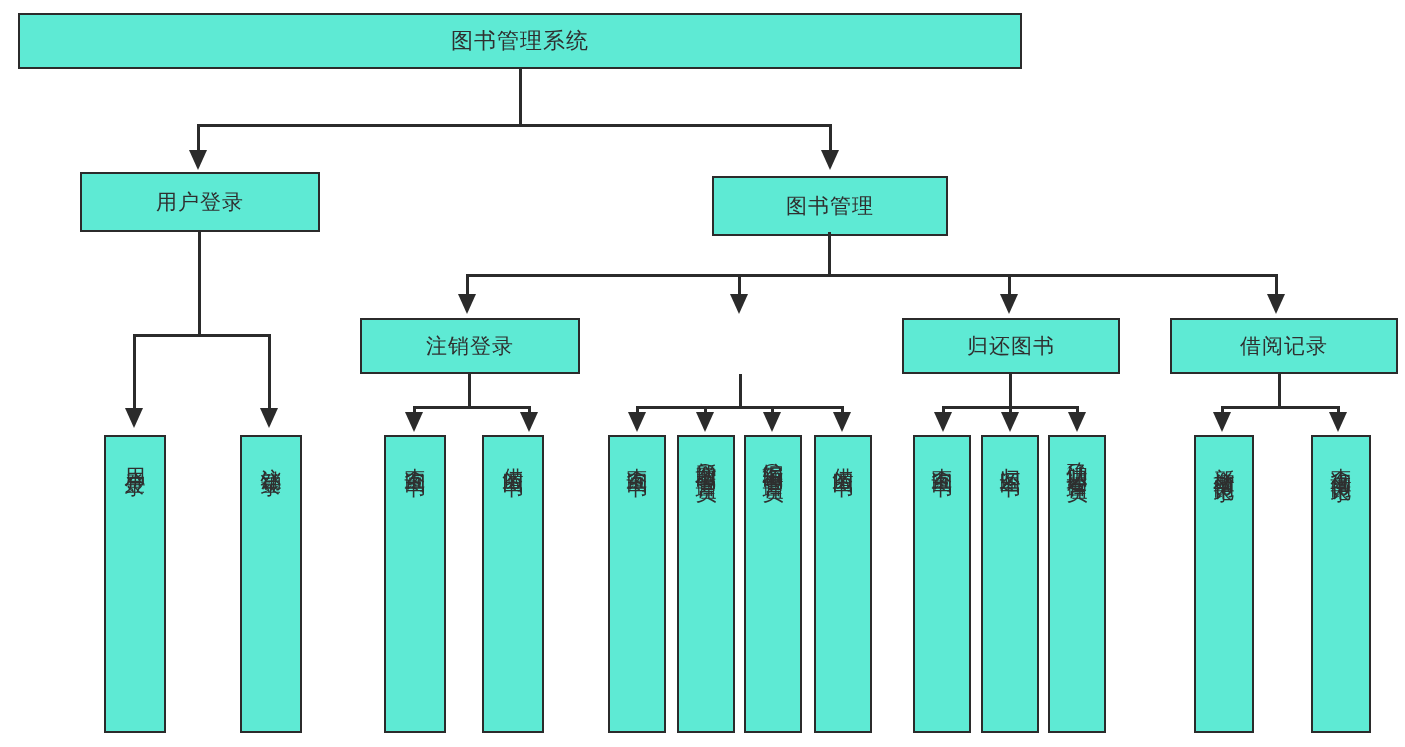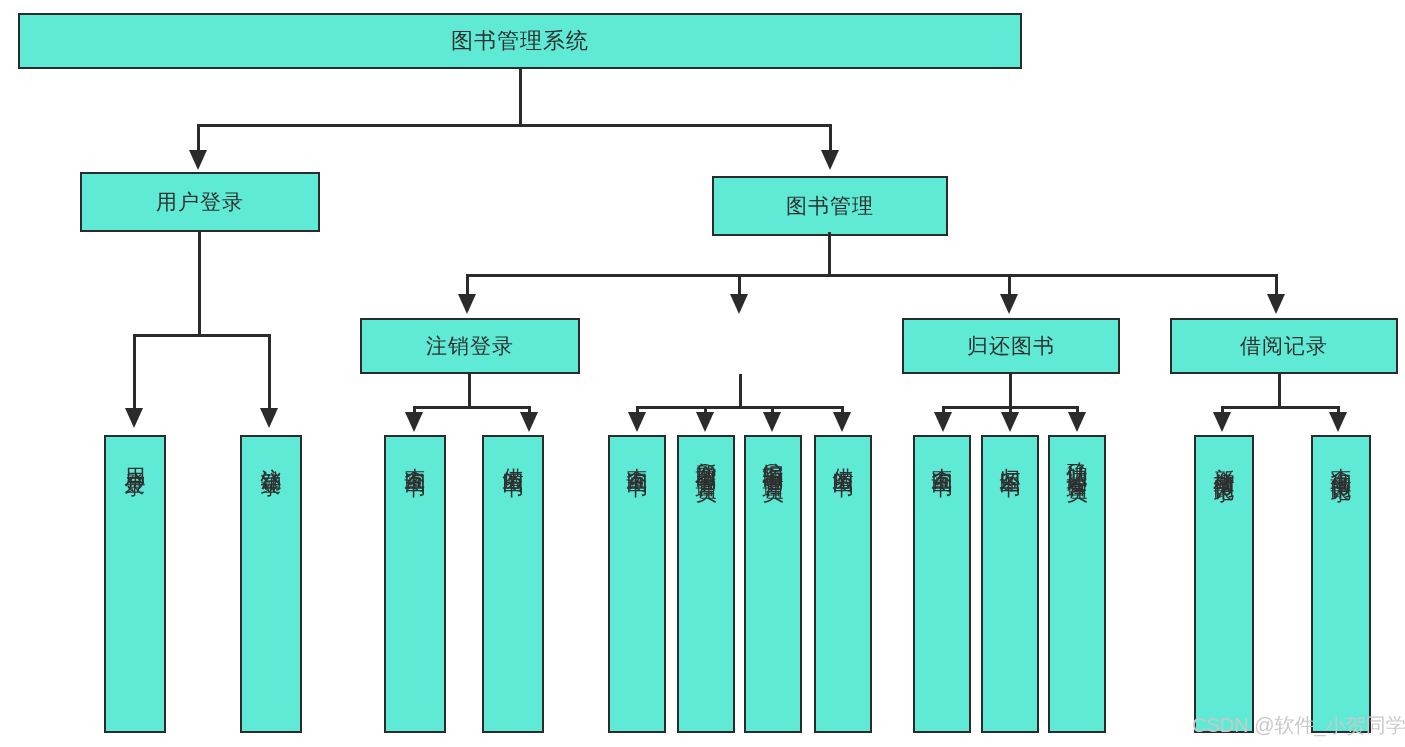--- a/index.html
+++ b/index.html
@@ -203,15 +203,14 @@
     <span class="node-label">确认归还（管理员）</span>
   </div>
 
   <div class="node vert" style="left:1194px; top:435px; width:60px; height:298px;">
     <span class="node-label">新增借阅记录</span>
   </div>
   <div class="node vert" style="left:1311px; top:435px; width:60px; height:298px;">
     <span class="node-label">查询借阅记录</span>
   </div>
 
-  <div class="watermark" style="left:1192px; top:712px;">CSDN @软件_小贺同学</div>
 
 </div>
 
 </body></html>

